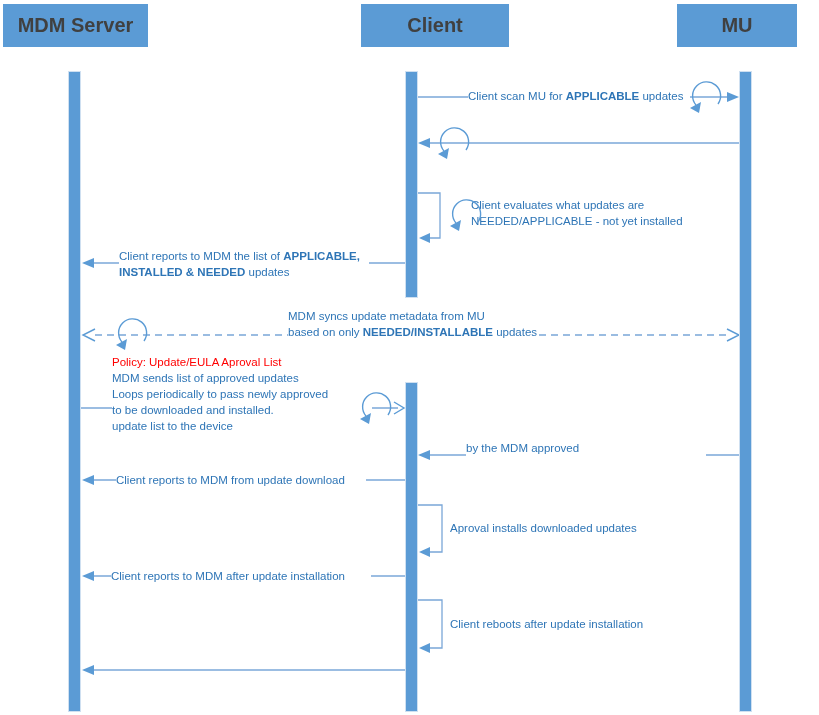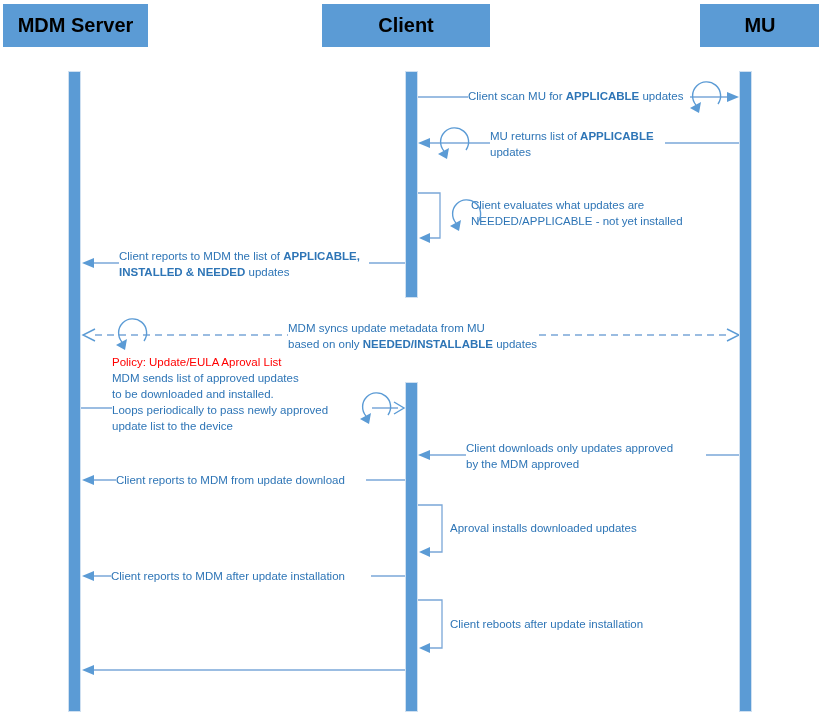--- a/index.html
+++ b/index.html
@@ -1,18 +1,18 @@
 <!DOCTYPE html>
 <html><head>
 <meta charset="utf-8">
 <style>
   html,body{margin:0;padding:0;background:#fff;}
   #stage{position:relative;width:819px;height:715px;background:#fff;overflow:hidden;
          font-family:"Liberation Sans",sans-serif;}
-  .actor{position:absolute;top:4px;height:43px;background:#5B9BD5;color:#000000;
+  .actor{position:absolute;top:4px;height:43px;background:#5B9BD5;color:#404040;
          display:flex;align-items:center;justify-content:center;
          font-size:20px;font-weight:bold;z-index:3;}
   .bar{position:absolute;width:13px;background:#5B9BD5;border:1px solid #cfe0f1;
        box-sizing:border-box;z-index:3;}
   svg.layer{position:absolute;left:0;top:0;z-index:1;}
   svg.icons{z-index:4;}
   .lbl{position:absolute;font-size:11.5px;line-height:16px;color:#2E75B6;
        text-align:left;background:#fff;z-index:2;}
   .lbl.noline{background:transparent;text-align:left;white-space:nowrap;}
   .lbl b{font-weight:bold;}
@@ -54,50 +54,45 @@
       <polyline points="95,329 83,335 95,341"></polyline>
       <polyline points="727,329 739,335 727,341"></polyline>
       <polyline points="394,402 404,408 394,414"></polyline>
     </g>
   </svg>
 
   <div class="lbl" style="left:468px;top:88px;width:222px">
     <span>Client scan MU for </span><b>APPLICABLE</b><span> updates</span>
   </div>
 
-  <div class="lbl" style="left:490px;top:128px;width:175px">
-    <div><span>MU returns list of </span><b>APPLICABLE</b></div>
-    <div>updates</div>
-  </div>
 
   <div class="lbl" style="left:471px;top:197px;width:222px;background:transparent">
     <div>Client evaluates what updates are</div>
     <div>NEEDED/APPLICABLE - not yet installed</div>
   </div>
 
   <div class="lbl" style="left:119px;top:248px;width:250px">
     <div><span>Client reports to MDM the list of </span><b>APPLICABLE,</b></div>
     <div><b>INSTALLED &amp; NEEDED</b><span> updates</span></div>
   </div>
 
-  <div class="lbl" style="left:288px;top:320px;width:250px">
+  <div class="lbl" style="left:288px;top:308px;width:250px">
     <div>MDM syncs update metadata from MU</div>
     <div><span>based on only </span><b>NEEDED/INSTALLABLE</b><span> updates</span></div>
   </div>
 
   <div class="lbl" style="left:112px;top:354px;width:260px">
     <div class="red">Policy: Update/EULA Aproval List</div>
     <div>MDM sends list of approved updates</div>
+    <div>Loops periodically to pass newly approved</div>
     <div>to be downloaded and installed.</div>
-    <div>Loops periodically to pass newly approved</div>
     <div>update list to the device</div>
   </div>
 
   <div class="lbl" style="left:466px;top:440px;width:240px">
-    <div>Client downloads only updates approved</div>
     <div>by the MDM approved</div>
   </div>
 
   <div class="lbl" style="left:116px;top:472px;width:250px">Client reports to MDM from update download</div>
 
   <div class="lbl noline" style="left:450px;top:520px">Aproval installs downloaded updates</div>
 
   <div class="lbl" style="left:111px;top:568px;width:260px">Client reports to MDM after update installation</div>
 
   <div class="lbl noline" style="left:450px;top:616px">Client reboots after update installation</div>
@@ -118,20 +113,20 @@
   </svg>
 
   <div class="bar" style="left:68px;top:71px;height:641px"></div>
   <div class="bar" style="left:405px;top:71px;height:227px"></div>
   <div class="bar" style="left:405px;top:382px;height:330px"></div>
   <div class="bar" style="left:739px;top:71px;height:641px"></div>
 
   <div class="actor" style="left:3px;width:145px">
       <span>MDM Server</span>
     </div>
-  <div class="actor" style="left:322px;width:168px">
+  <div class="actor" style="left:361px;width:148px">
       <span>Client</span>
     </div>
-  <div class="actor" style="left:700px;width:120px">
+  <div class="actor" style="left:677px;width:120px">
       <span>MU</span>
     </div>
 
 </div>
 
 </body></html>

